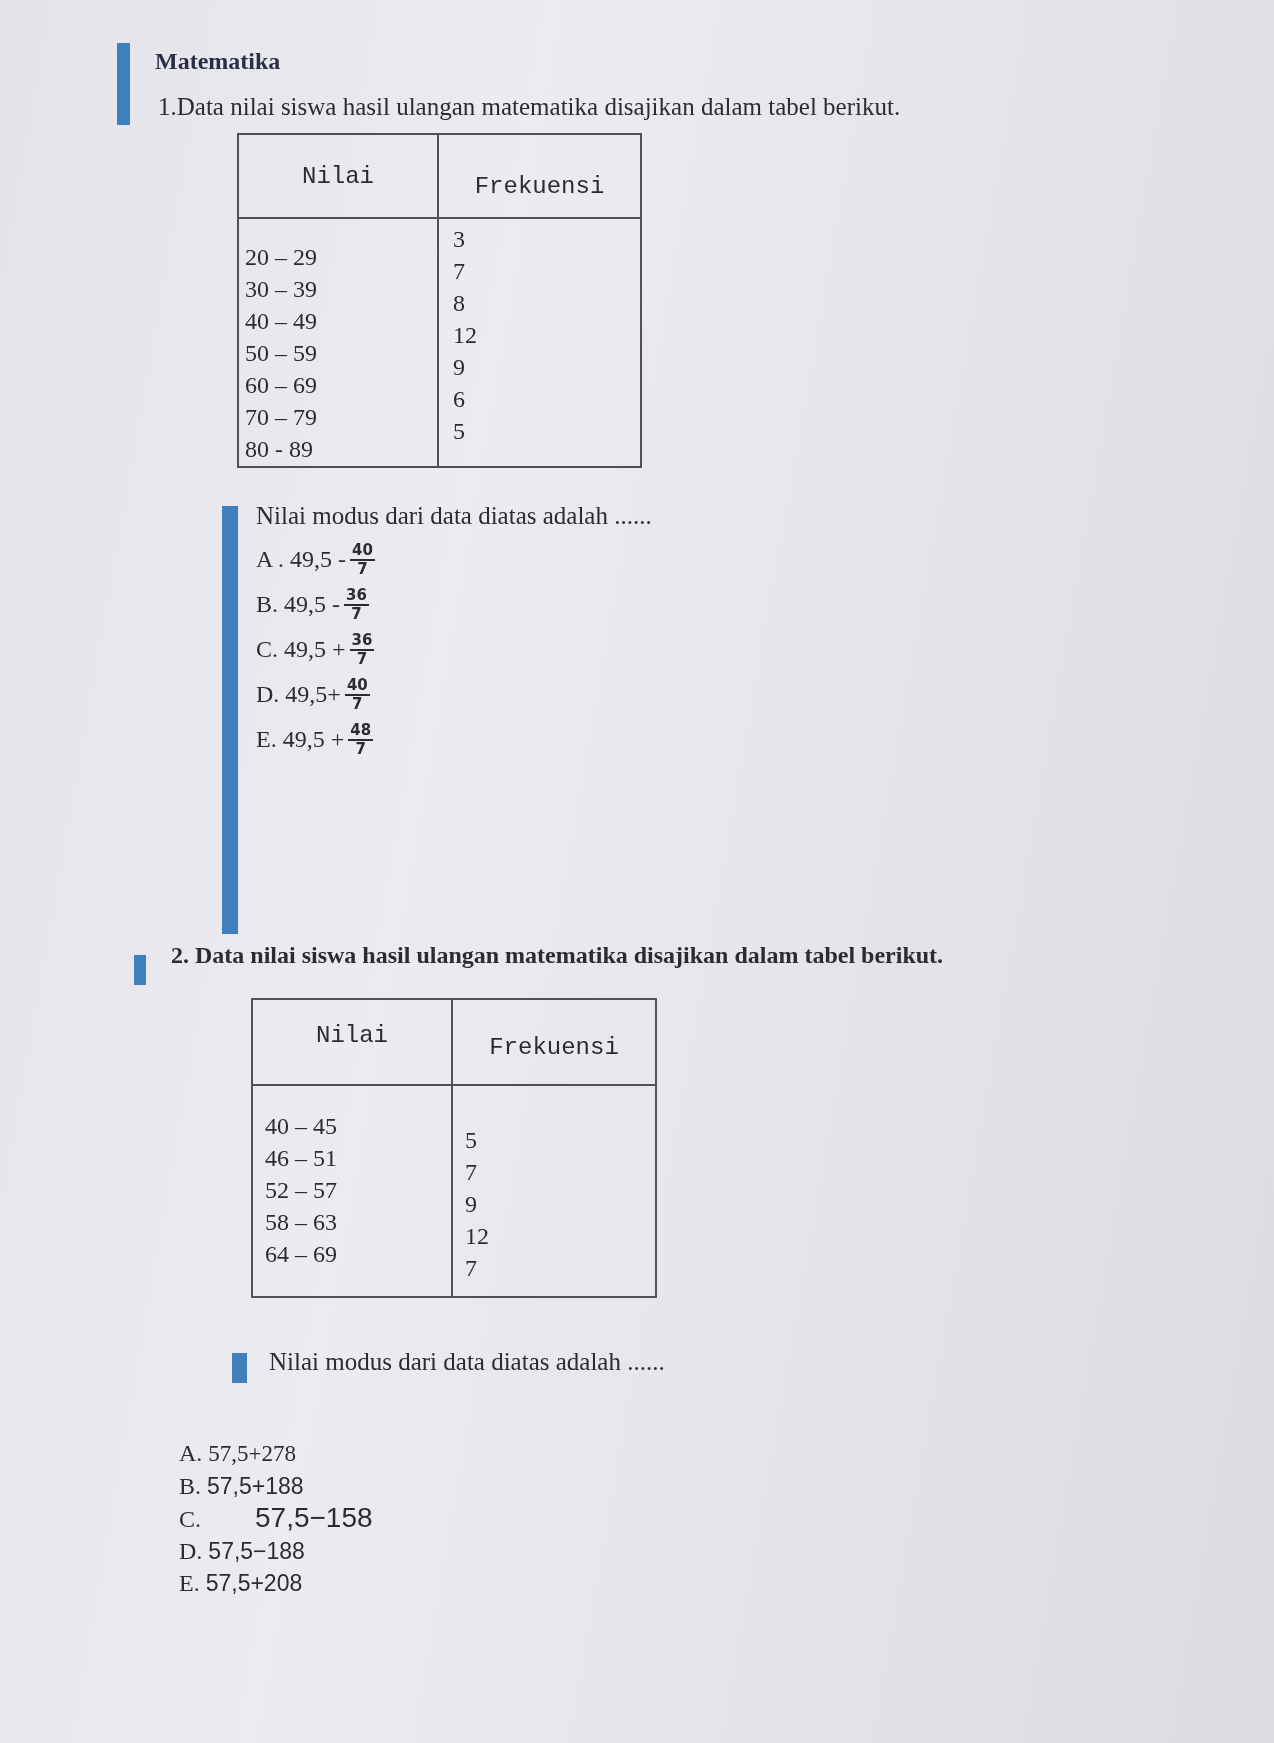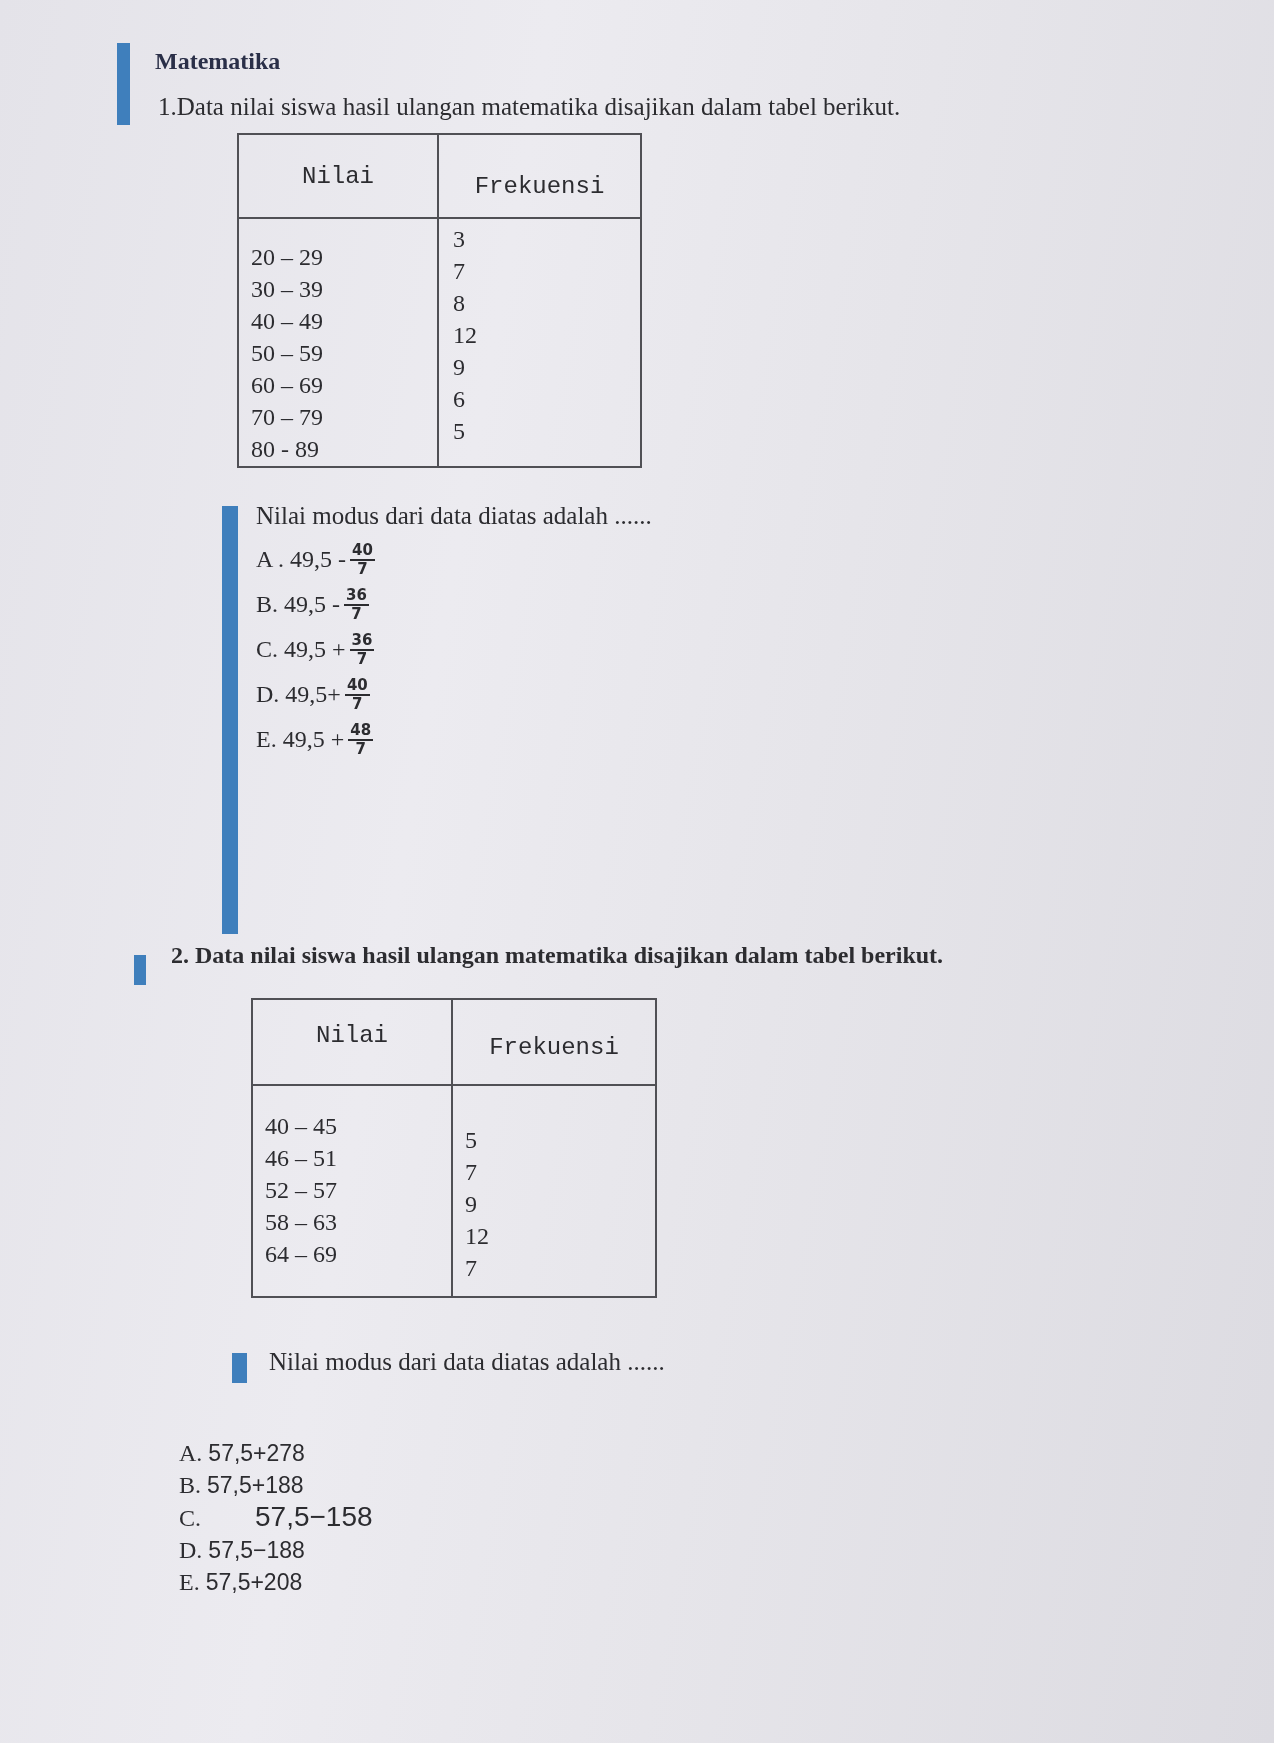--- a/index.html
+++ b/index.html
@@ -30,21 +30,21 @@
 <div class="abs title" style="left:155px; top:48px;">Matematika</div>
 <div class="abs q" style="left:158px; top:93px;">1.Data nilai siswa hasil ulangan matematika disajikan dalam tabel berikut.</div>
 
 <table class="freq" style="left:237px; top:133px; width:405px; height:335px;">
   <tbody>
       <tr style="height:84px;">
     <th style="width:196px; padding-top:28px;">Nilai</th>
     <th style="padding-top:38px;">Frekuensi</th>
   </tr>
   <tr>
-    <td style="padding:22px 0 0 12px;">
+    <td style="padding:22px 0 0 6px;">
       <div class="cell-list">
         <div>20 – 29</div>
         <div>30 – 39</div>
         <div>40 – 49</div>
         <div>50 – 59</div>
         <div>60 – 69</div>
         <div>70 – 79</div>
         <div>80 - 89</div>
       </div>
     </td>
@@ -133,18 +133,18 @@
       </div>
     </td>
   </tr>
 </tbody>
   </table>
 
 <div class="bar" style="left:232px; top:1353px; width:15px; height:30px;"></div>
 <div class="abs q" style="left:269px; top:1348px;">Nilai modus dari data diatas adalah ......</div>
 
 <div class="abs" style="left:179px; top:1437px;">
-  <div class="opt2"><span>A.</span> <span style="font-family:Liberation Sans, sans-serif; font-size:23px;">57,5+278</span></div>
+  <div class="opt2"><span>A.</span> <span style="font-family:Liberation Serif, serif; font-size:23px;">57,5+278</span></div>
   <div class="opt2"><span>B.</span> <span style="font-family:'Liberation Sans', sans-serif; font-size:23px;">57,5+188</span></div>
   <div class="opt2"><span>C.</span> <span style="font-family:'Liberation Sans', sans-serif; font-size:28px;margin-left:48px;">57,5−158</span></div>
   <div class="opt2"><span>D.</span> <span style="font-family:'Liberation Sans', sans-serif; font-size:23px;">57,5−188</span></div>
   <div class="opt2"><span>E.</span> <span style="font-family:'Liberation Sans', sans-serif; font-size:23px;">57,5+208</span></div>
 </div>
 
 </body></html>

